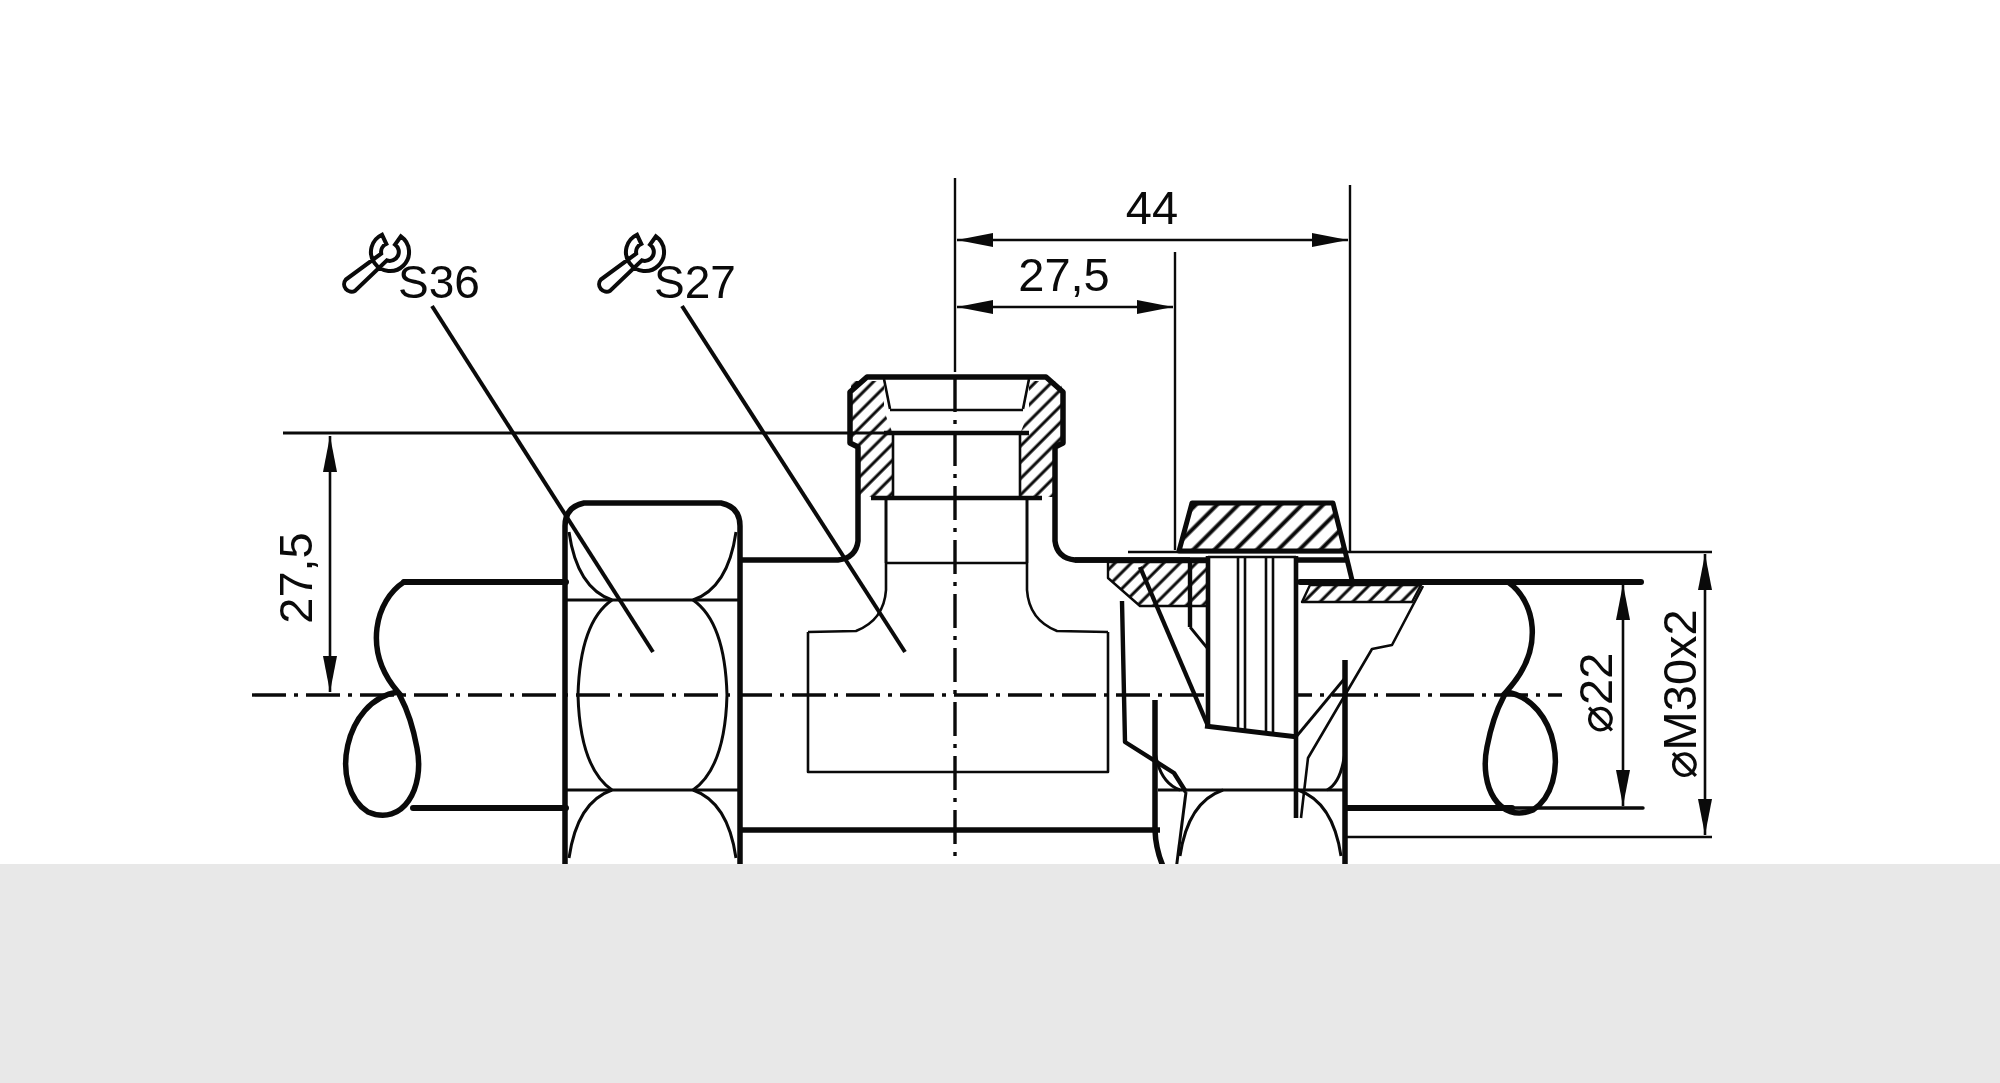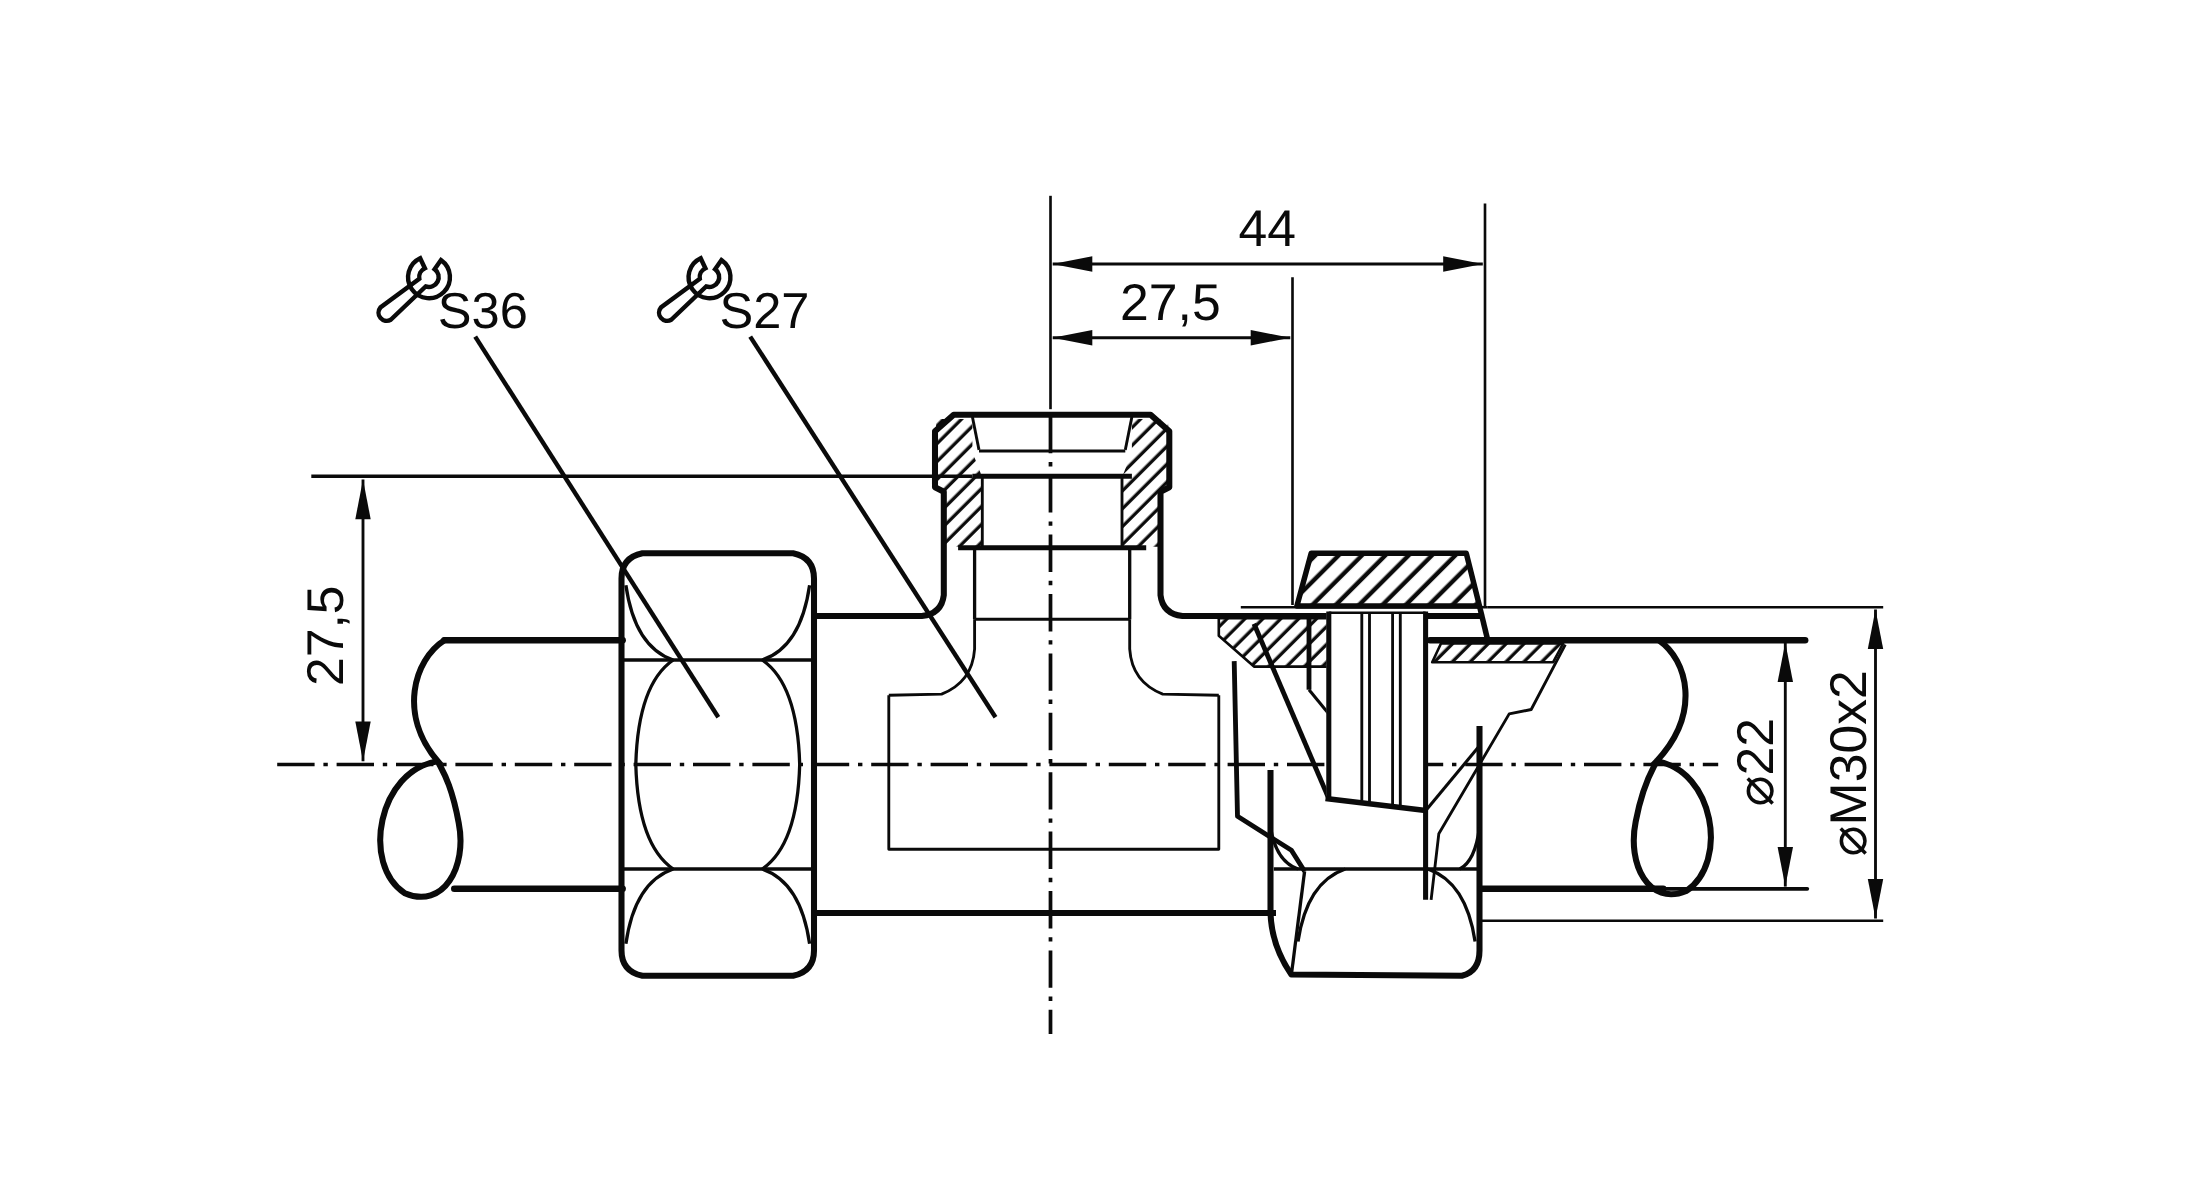--- a/index.html
+++ b/index.html
@@ -1,16 +1,16 @@
 <!DOCTYPE html>
 <html><head>
 <meta charset="utf-8">
 <style>
   html,body{margin:0;padding:0;background:#e8e8e8;}
-  .stage{width:2000px;height:1083px;background:#ffffff;position:relative;font-family:"Liberation Sans",sans-serif;}
+  .stage{width:2000px;height:864px;background:#ffffff;position:relative;font-family:"Liberation Sans",sans-serif;}
   svg{display:block;}
   text{font-family:"Liberation Sans","DejaVu Sans",sans-serif;fill:#0a0a0a;}
   .dimtxt{font-size:47px;letter-spacing:0px;}
   .lbltxt{font-size:46px;}
 </style>
 </head>
 <body>
 
 <div class="stage">
 <svg width="2000" height="1083" viewBox="0 0 2000 1083">

